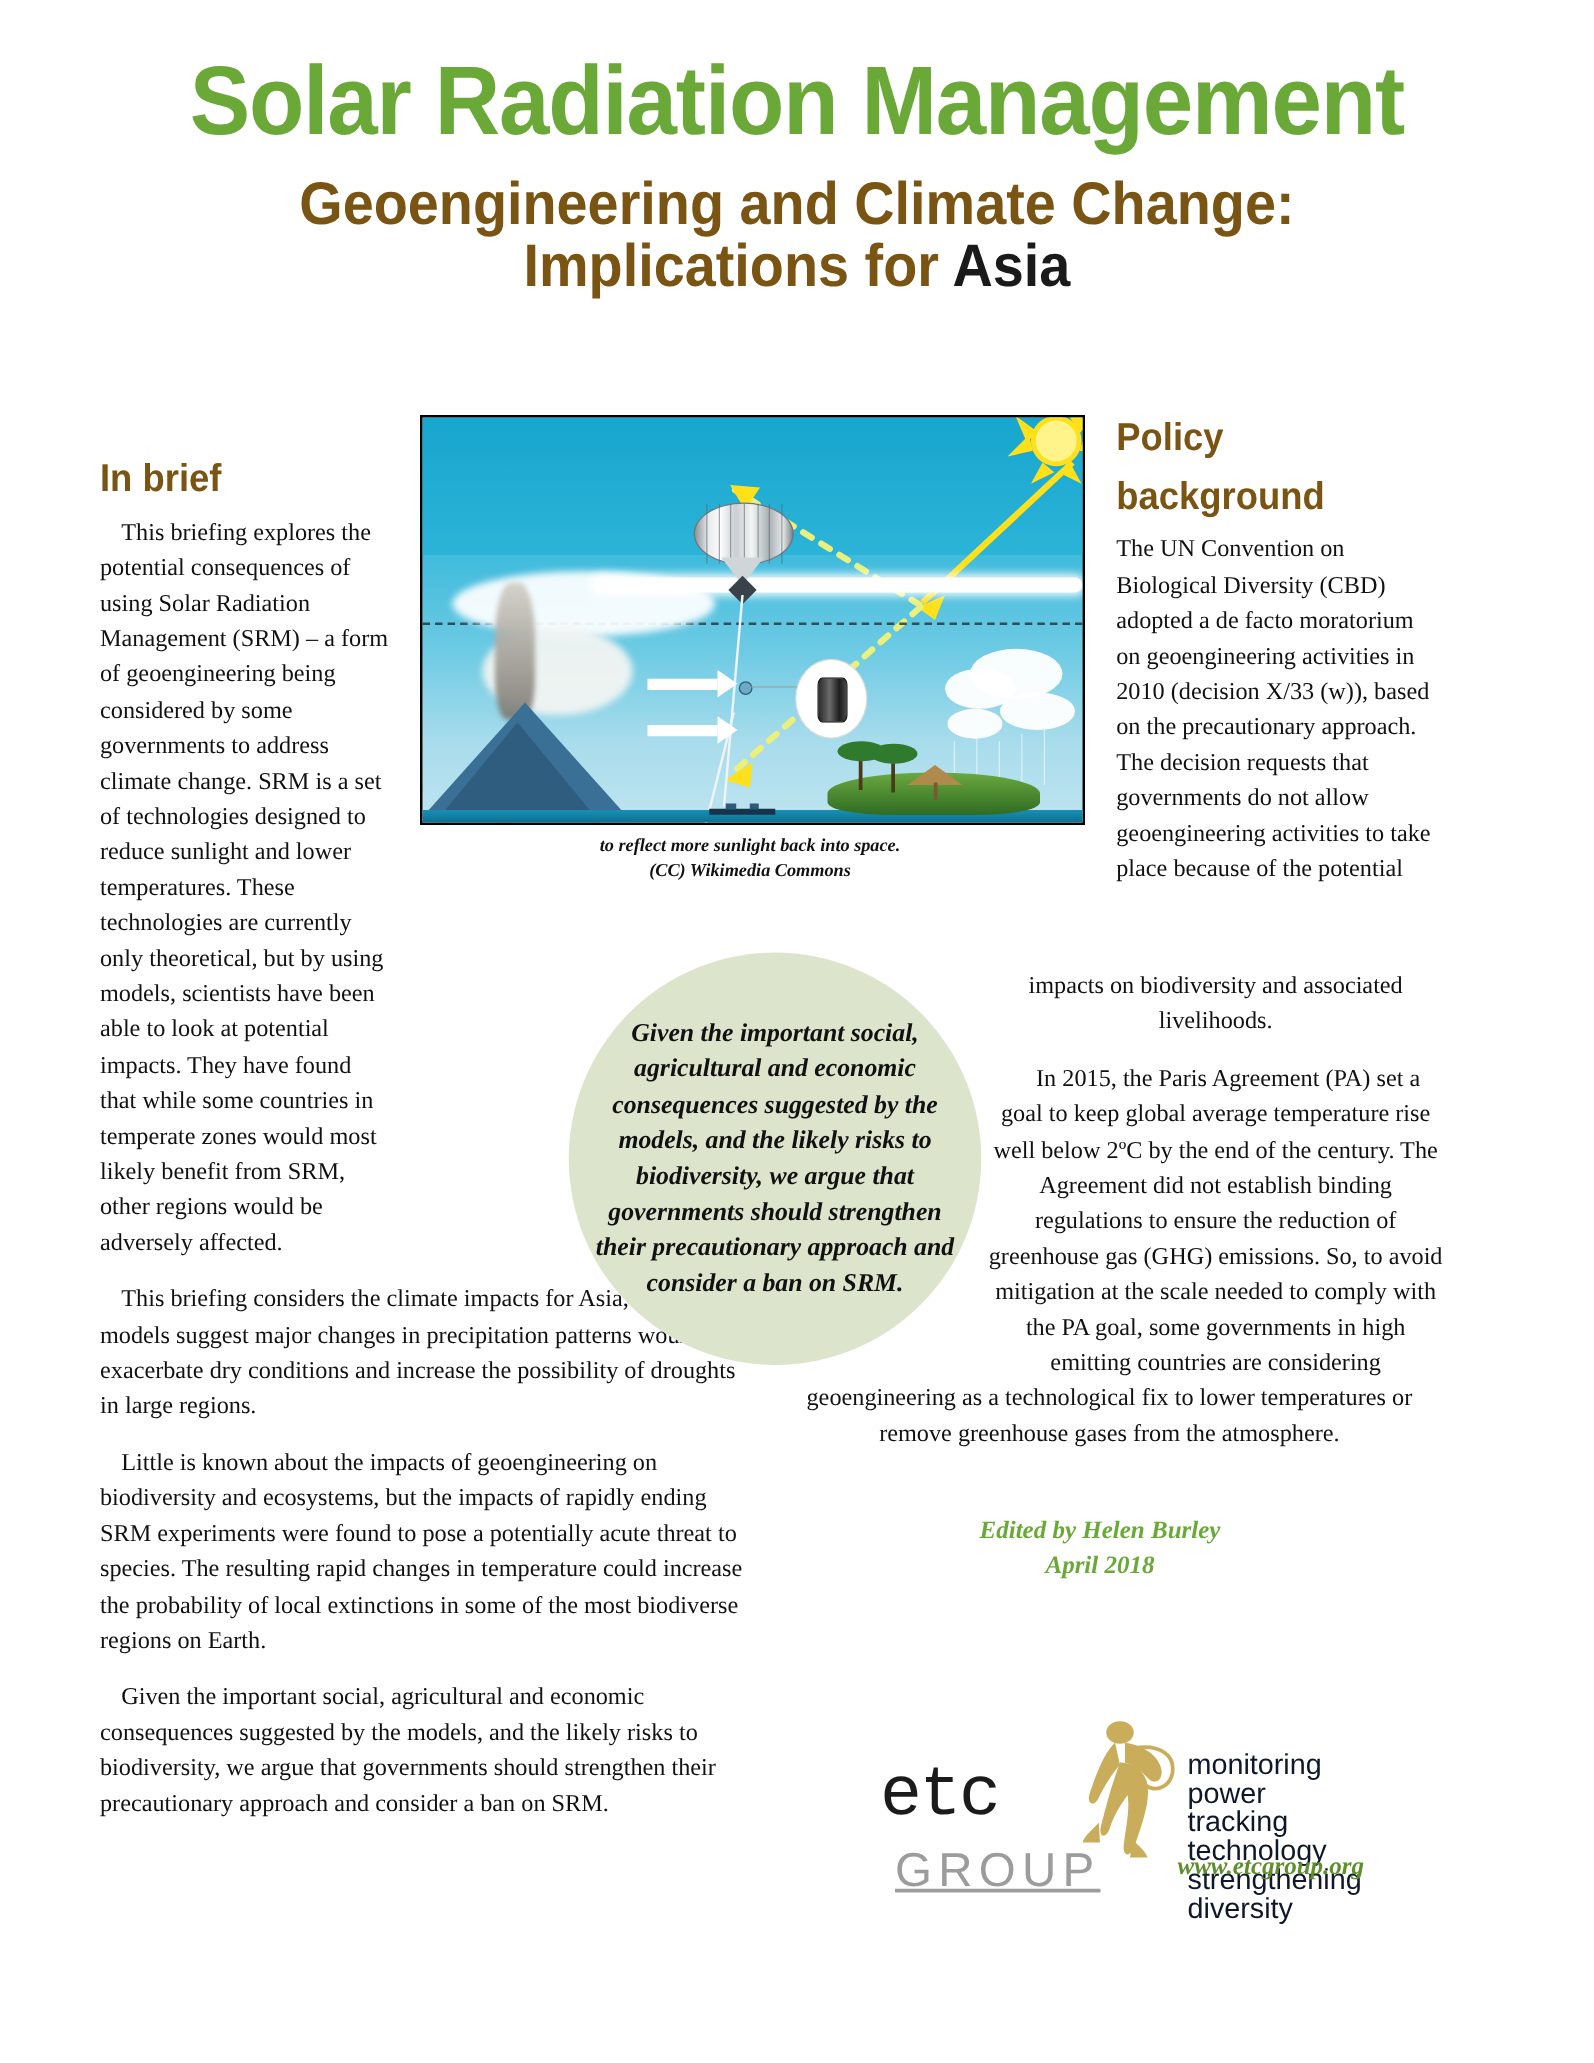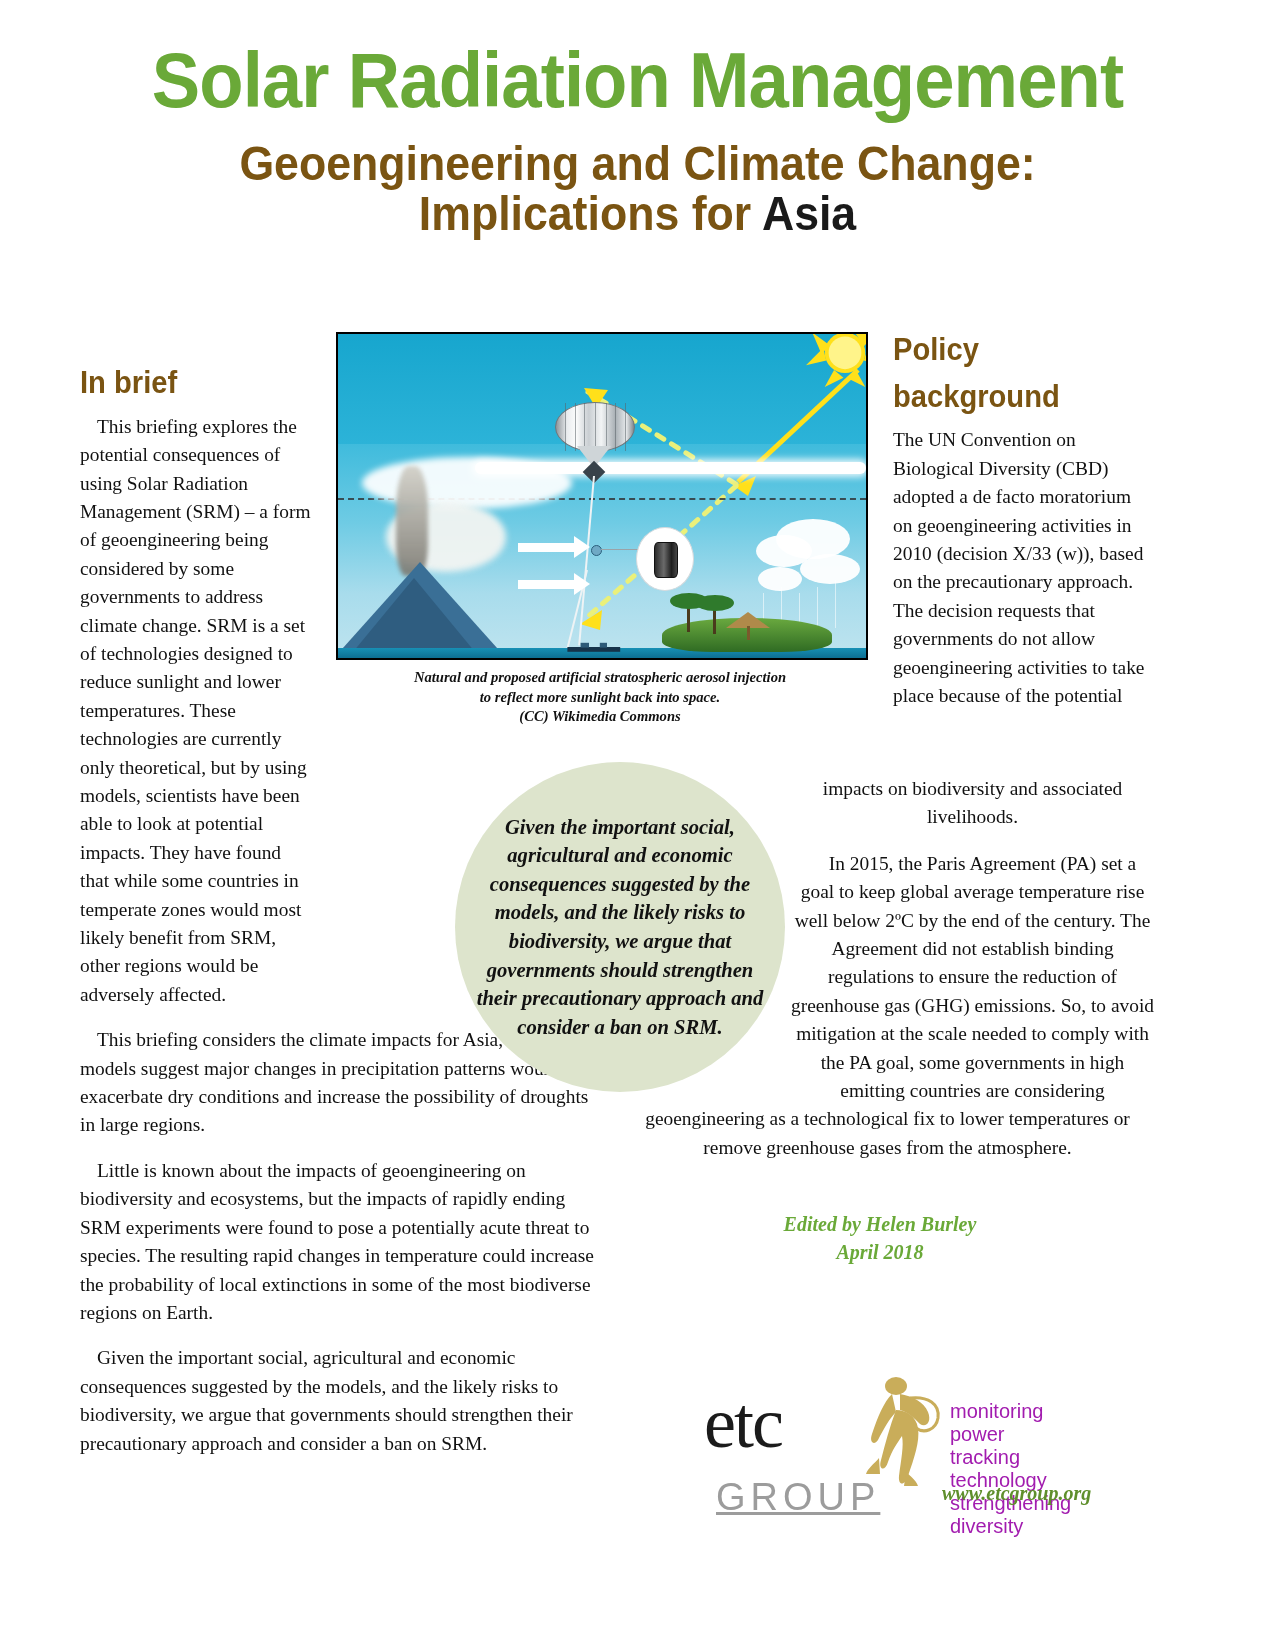--- a/index.html
+++ b/index.html
@@ -380,23 +380,23 @@
   
   #logo {
     position: absolute;
     left: 700px;
     top: 1372px;
     width: 400px;
     height: 150px;
   }
   .logo-etc {
     position: absolute;
-    left: 4px; top: 15px;
-    font-family: Liberation Serif, serif;
-    font-size: 72px;
+    left: 4px; top: 36px;
+    font-family: Liberation Mono, monospace;
+    font-size: 56px;
     line-height: 1;
     color: #1b1b1b;
     letter-spacing: -2px;
   }
   .logo-group {
     position: absolute;
     left: 16px; top: 104px;
     font-family: "Liberation Sans", sans-serif;
     font-size: 38px;
     letter-spacing: 5px;
@@ -405,23 +405,23 @@
   }
   .logo-figure {
     position: absolute;
     left: 166px; top: 0px;
     width: 78px; height: 120px;
   }
   .logo-tagline {
     position: absolute;
     left: 250px; top: 28px;
     font-family: "Liberation Sans", sans-serif;
-    font-size: 20px;
+    font-size: 23px;
     line-height: 23px;
-    color: #a21caf;
+    color: #0f172a;
   }
   .logo-url {
     position: absolute;
     left: 242px; top: 110px;
     font-family: "Liberation Serif", serif;
     font-weight: bold;
     font-size: 20px;
     color: #5f8f2c;
     font-style: italic;
   }
@@ -523,21 +523,20 @@
     <div class="hut-post"></div>
 
     <svg viewBox="0 0 100 20" style="position:absolute;left:43%;bottom:4px;width:60px;height:14px">
       <rect x="4" y="10" width="88" height="8" fill="#16334a"></rect>
       <rect x="26" y="3" width="14" height="8" fill="#2d5a78"></rect>
       <rect x="58" y="3" width="12" height="8" fill="#2d5a78"></rect>
     </svg>
   </div>
 
   <div class="fig-caption">
-    <div>Natural and proposed artificial stratospheric aerosol injection</div>
     <div>to reflect more sunlight back into space.</div>
     <div>(CC) Wikimedia Commons</div>
   </div>
 </div>
 
 <div id="right-col">
   <div class="section-head">Policy</div>
   <div class="section-head" style="margin-bottom:12px">background</div>
   <p class="rbody">The UN Convention on Biological Diversity (CBD) adopted a de facto moratorium on geoengineering activities in 2010 (decision X/33 (w)), based on the precautionary approach. The decision requests that governments do not allow geoengineering activities to take place because of the potential</p>
 </div>

